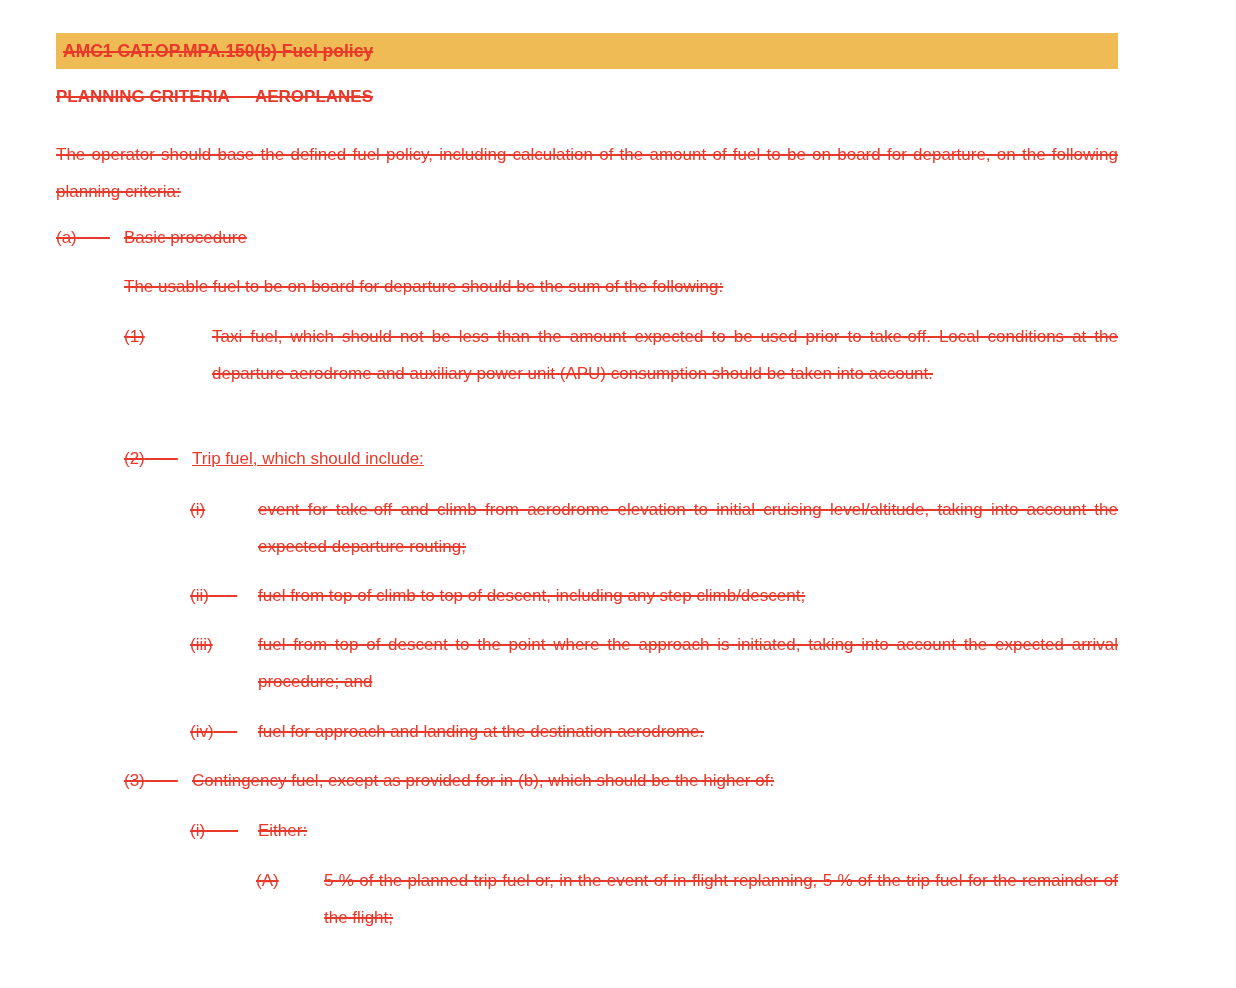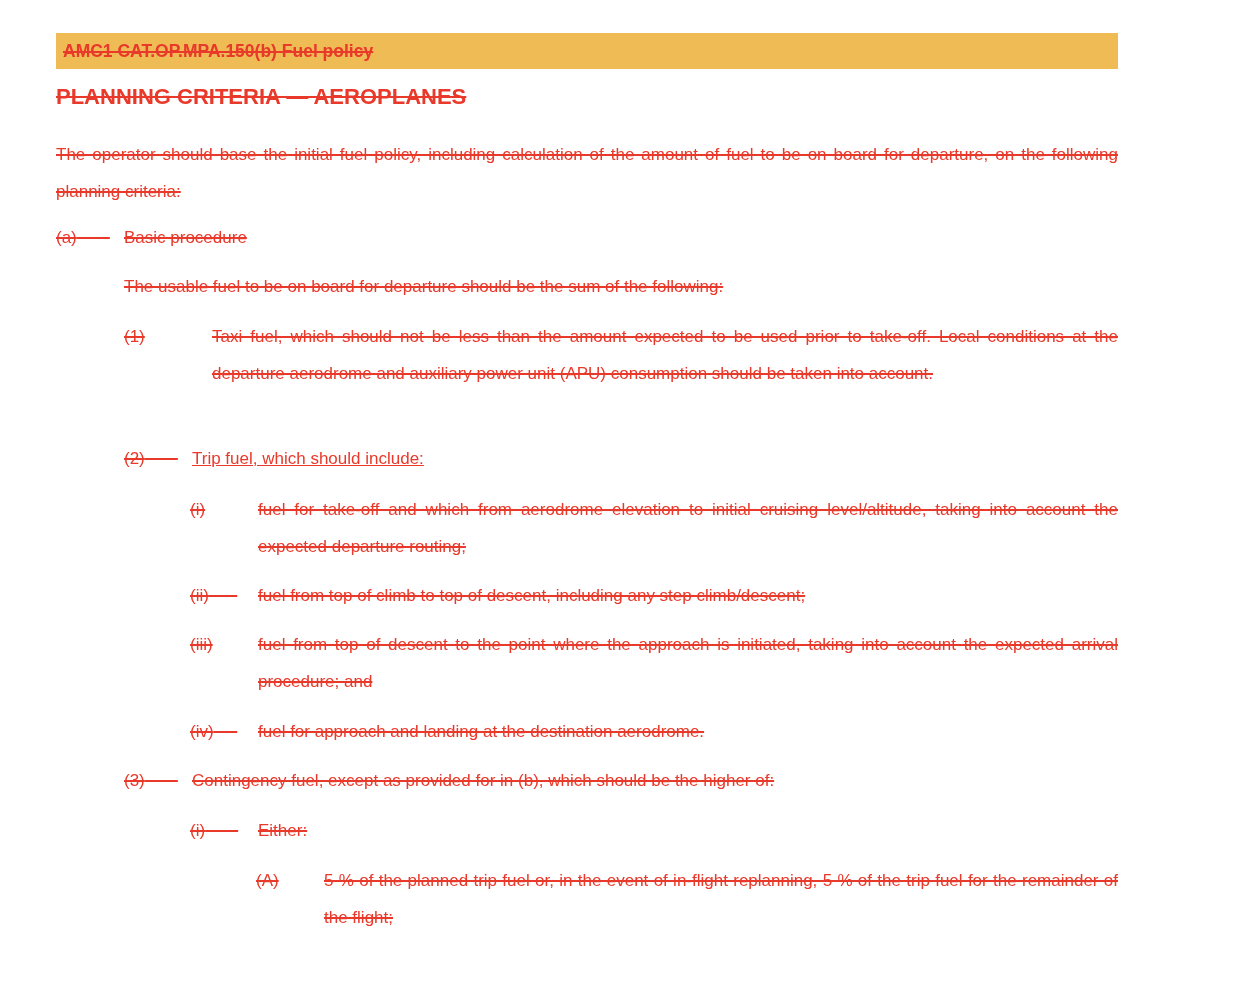--- a/index.html
+++ b/index.html
@@ -49,21 +49,21 @@
     font-weight: bold;
     line-height: 24px;
     white-space: nowrap;
   }
 
   
   .section-heading {
     position: absolute;
     left: 56px;
     top: 84px;
-    font-size: 22px;
+    font-size: 17px;
     font-weight: bold;
     line-height: 26px;
     white-space: nowrap;
   }
 
   
   .para {
     position: absolute;
     font-size: 17px;
     line-height: 37px;
@@ -98,42 +98,42 @@
 <body>
 
 <div class="page">
 
   <div class="title-band">
     <div class="title-text rev">AMC1 CAT.OP.MPA.150(b) Fuel policy</div>
   </div>
 
   <div class="section-heading rev">PLANNING CRITERIA — AEROPLANES</div>
 
-  <div class="para rev" style="left:56px; top:136px; width:1062px;">The operator should base the initial fuel policy, including calculation of the amount of fuel to be on board for departure, on the following planning criteria:</div>
+  <div class="para rev" style="left:56px; top:136px; width:1062px;">The operator should base the defined fuel policy, including calculation of the amount of fuel to be on board for departure, on the following planning criteria:</div>
 
   <div class="li" style="left:56px; top:219px; width:1062px;">
     <span class="marker rev"><span>(a)</span><span class="tabgap">&nbsp;&nbsp;&nbsp;&nbsp;&nbsp;&nbsp;&nbsp;</span></span>
     <span class="body nojust rev" style="display:inline-block; margin-left:68px;">Basic procedure</span>
   </div>
 
   <div class="para nojust rev" style="left:124px; top:268px; width:994px;">The usable fuel to be on board for departure should be the sum of the following:</div>
 
   <div class="li" style="left:124px; top:318px; width:994px;">
     <span class="marker rev"><span>(1)</span></span>
     <span class="body rev" style="margin-left:88px;">Taxi fuel, which should not be less than the amount expected to be used prior to take-off. Local conditions at the departure aerodrome and auxiliary power unit (APU) consumption should be taken into account.</span>
   </div>
 
   <div class="li" style="left:124px; top:440px; width:994px;">
     <span class="marker rev"><span>(2)</span><span class="tabgap">&nbsp;&nbsp;&nbsp;&nbsp;&nbsp;&nbsp;&nbsp;</span></span>
     <span class="body nojust rev" style="display:inline-block; margin-left:68px;text-decoration:underline;">Trip fuel, which should include:</span>
   </div>
 
   <div class="li" style="left:190px; top:491px; width:928px;">
     <span class="marker rev"><span>(i)</span></span>
-    <span class="body rev" style="margin-left:68px;">fuel for take-off and which from aerodrome elevation to initial cruising level/altitude, taking into account the expected departure routing;</span>
+    <span class="body rev" style="margin-left:68px;">event for take-off and climb from aerodrome elevation to initial cruising level/altitude, taking into account the expected departure routing;</span>
   </div>
 
   <div class="li" style="left:190px; top:626px; width:928px;">
     <span class="marker rev"><span>(iii)</span></span>
     <span class="body rev" style="margin-left:68px;">fuel from top of descent to the point where the approach is initiated, taking into account the expected arrival procedure; and</span>
   </div>
 
   <div class="li" style="left:190px; top:577px; width:928px;">
     <span class="marker rev"><span>(ii)</span><span class="tabgap">&nbsp;&nbsp;&nbsp;&nbsp;&nbsp;&nbsp;</span></span>
     <span class="body nojust rev" style="display:inline-block; margin-left:68px;">fuel from top of climb to top of descent, including any step climb/descent;</span>

